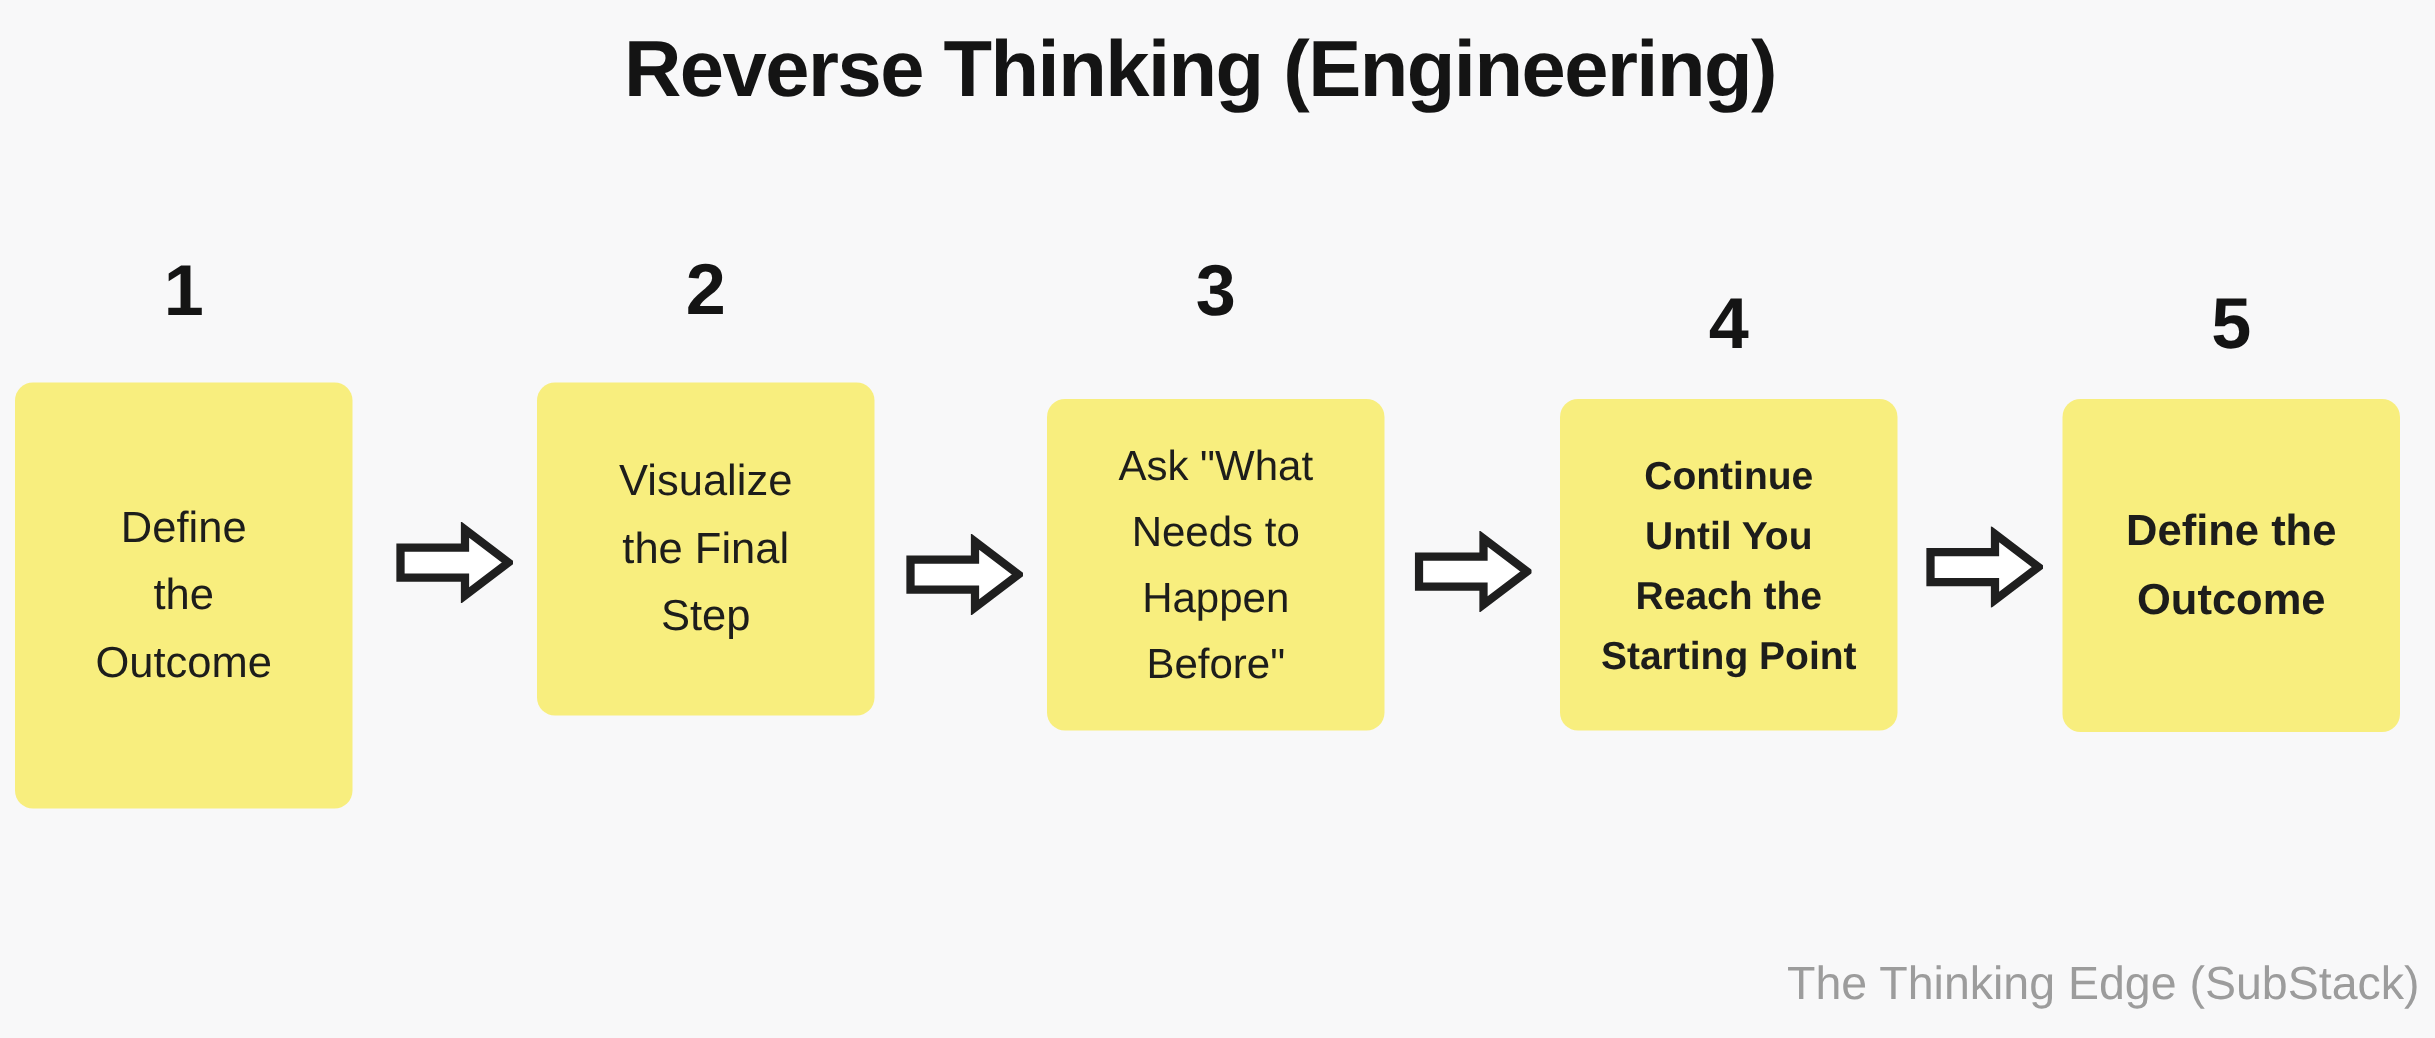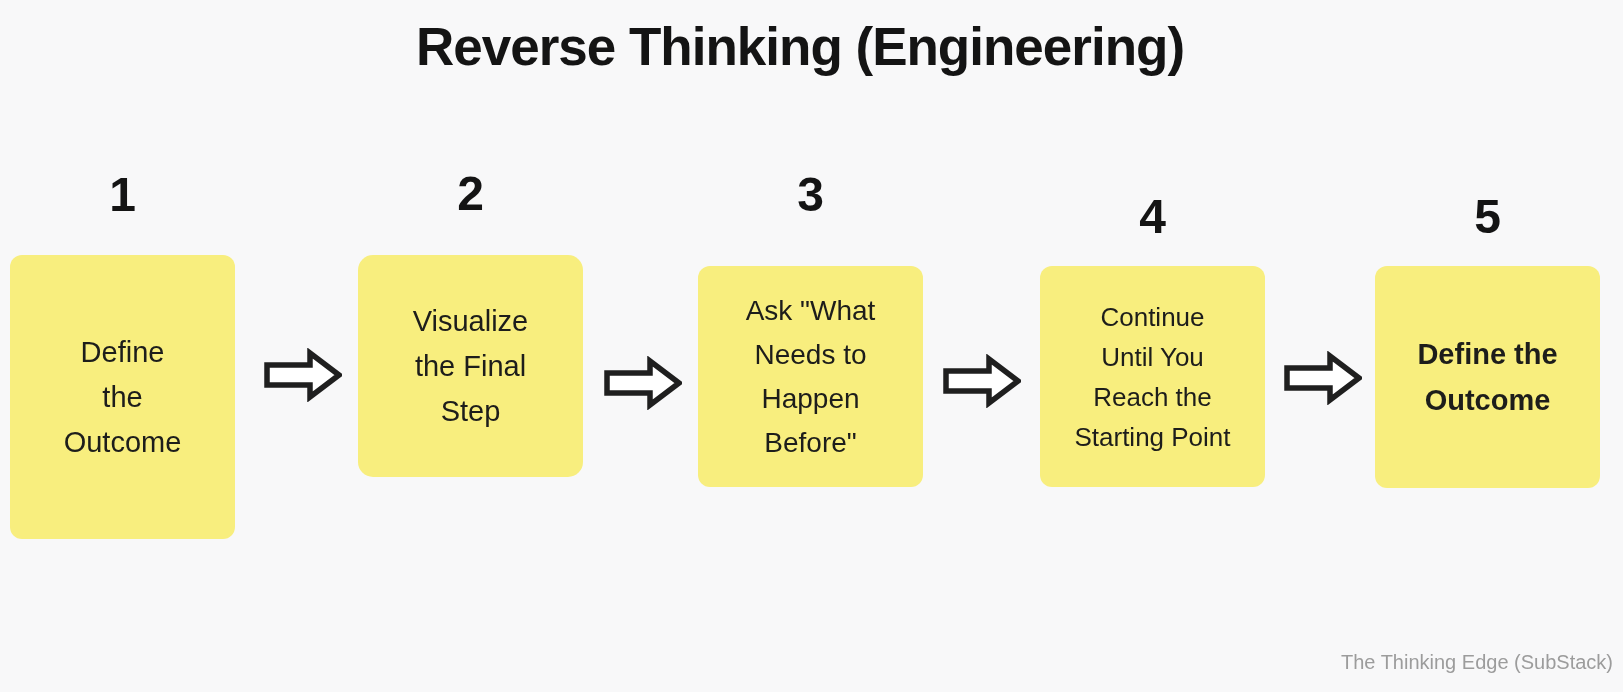--- a/index.html
+++ b/index.html
@@ -47,34 +47,34 @@
     display:flex;
     align-items:center;
     justify-content:center;
     text-align:center;
     white-space:pre-line;
     font-size:29px;
     line-height:45px;
     color:var(--text);
   }
   .c1{left:10px;}  .c1 .num{top:171px;} .c1 .note{top:255px;height:284px;}
-  .c2{left:358px;} .c2 .num{top:170px;} .c2 .note{top:255px;height:222px;border-radius:15px;}
+  .c2{left:358px;} .c2 .num{top:170px;} .c2 .note{top:255px;height:222px;}
   .c3{left:698px;} .c3 .num{top:171px;} .c3 .note{top:266px;font-size:28px;line-height:44px;}
-  .c4{left:1040px;}.c4 .num{top:193px;} .c4 .note{top:266px;font-size:26px;line-height:40px;}
+  .c4{left:1040px;}.c4 .num{top:193px;} .c4 .note{top:266px;font-size:26px;line-height:40px;font-weight:bold;}
   .c5{left:1375px;}.c5 .num{top:193px;} .c5 .note{top:266px;height:222px;line-height:46px;font-weight:bold;}
   .arrow{position:absolute;width:78px;height:54px;}
   .a1{left:264px;top:348px;}
   .a2{left:604px;top:356px;}
   .a3{left:943px;top:354px;}
   .a4{left:1284px;top:351px;}
   .arrow svg{display:block;width:78px;height:54px;}
   .attribution{
     position:absolute;
     right:10px;bottom:18px;
-    font-size:20px;
+    font-size:31px;
     color:var(--attribution);
   }
 </style>
 </head>
 <body>
 
 <div class="canvas">
 
   <div class="title">Reverse Thinking (Engineering)</div>
 

